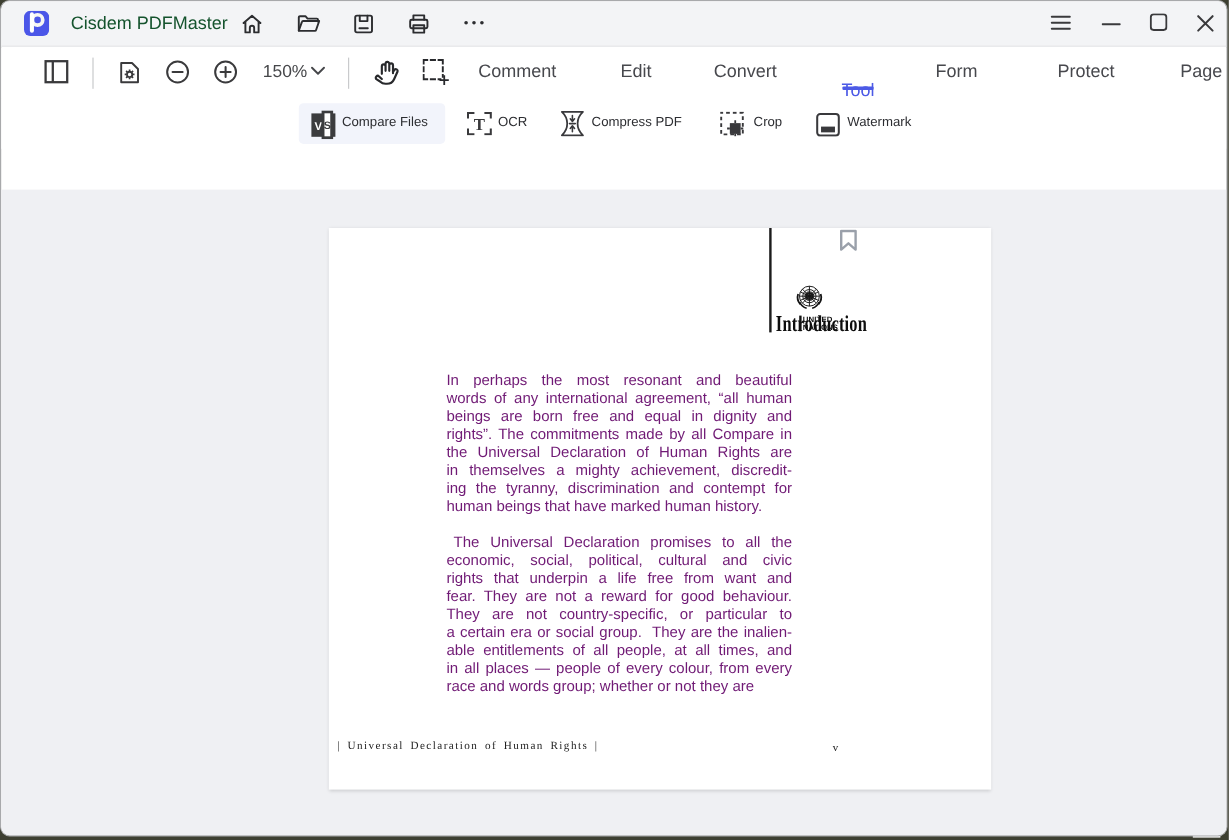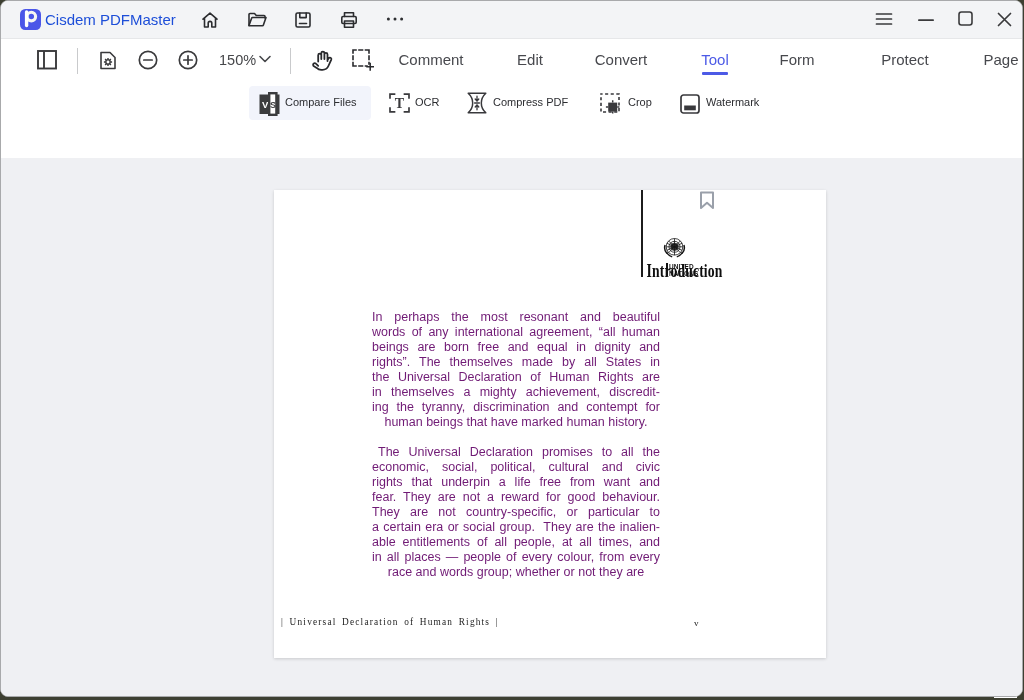--- a/index.html
+++ b/index.html
@@ -3,42 +3,42 @@
 <meta charset="utf-8">
 <style>
   * { margin:0; padding:0; box-sizing:border-box; }
   html,body { width:1024px; height:700px; overflow:hidden; }
   body { background:#3d3f31; font-family:"Liberation Sans", sans-serif; position:relative; }
   .corner-back { position:absolute; right:7px; bottom:2px; width:23px; height:12px; background:#fff; }
   .window { position:absolute; left:0; top:0; width:1023px; height:697px;
     background:#fff; border:1px solid #a8a9ab; border-radius:8px; overflow:hidden; }
   .titlebar { position:absolute; left:0; top:0; width:100%; height:38px; background:#f3f4f6; border-bottom:1px solid #e6e7e9; }
   .logo { position:absolute; left:19px; top:8px; width:21px; height:21px; }
-  .apptitle { position:absolute; left:44px; top:0; height:38px; line-height:38px; font-size:15px; color:#1d4ed8; }
+  .apptitle { position:absolute; left:58px; top:0; height:38px; line-height:38px; font-size:15px; color:#14532d; }
   .toolbar1 { position:absolute; left:0; top:39px; width:100%; height:42px; background:#fff;padding-left:48px; }
   .toolbar2 { position:absolute; left:0; top:81px; width:100%; height:42px; background:#fff; }
   .sep { position:absolute; width:1px; background:#c9cacc; }
   .menuitem { position:absolute; top:0; height:42px; line-height:40px; font-size:15px; color:#47484d; transform:translateX(-50%);text-align:center; }
-  .menuitem.active { color:#4c5ae6; }
+  .menuitem.active { color:#4c5ae6;margin-top:16px; }
   .tool-underline { position:absolute; left:701px; top:32px; width:26px; height:2.5px; background:#4c5ae6; border-radius:1px; }
   .t2label { position:absolute; top:0; height:42px; line-height:41px; font-size:11px; color:#2c2d31; }
   .cmpbtn { position:absolute; left:248px; top:4px; width:122px; height:34px; background:#f2f4fb; border-radius:4px; }
   .tabbar { position:absolute; left:0; top:123px; width:100%; height:34px; background:#f9fafb; border-bottom:1px solid #d9dadd; }
   .tab { position:absolute; left:-1px; top:1px; width:181px; height:33px; background:#f3f4f7;
     border:1px solid #c8c9cc; border-bottom:none; border-left:none; border-top-right-radius:7px; }
   .tabtext { position:absolute; left:8px; top:0; height:30px; line-height:30px; font-size:13px; color:#3a3b3f; }
   .docarea { position:absolute; left:0; top:157px; width:100%; height:540px; background:#eff0f3; }
   .page { position:absolute; left:273px; top:32px; width:552px; height:468px; background:#fff;
     box-shadow:0 1px 3px rgba(0,0,0,0.16); }
   .vrule { position:absolute; left:367px; top:0; width:1.5px; height:87px; background:#1c1c1c; }
   .intro { position:absolute; right:103px; top:70px; transform:scaleX(0.72); transform-origin:right center; font-family:"Liberation Serif", serif; font-weight:bold;
     font-size:19px; color:#0e0e0e; letter-spacing:0.2px; }
   .bodytext { position:absolute; left:98px; top:119.5px; width:288px; font-size:12.5px; line-height:15.05px; color:#701a75; }
   .bodytext .j { text-align:justify; text-align-last:justify; }
-  .bodytext .l { text-align:center; }
+  .bodytext .l { text-align:left; }
   .blank { height:15.05px; }
   .footer { position:absolute; left:7px; top:427px; width:468px; text-align:left;
     font-family:"Liberation Serif", serif; font-size:9.3px; letter-spacing:1.2px; word-spacing:2px; color:#1c1c1c; }
   .pageno { position:absolute; left:420px; top:428px; font-family:"Liberation Serif", serif; font-size:9px; color:#1c1c1c; }
   svg.abs { position:absolute; }
 </style>
 </head>
 <body>
 <div class="corner-back"></div>
 <div class="window">
@@ -200,21 +200,21 @@
       <div style="position:absolute;left:395px;top:72.5px;font-size:6.5px;font-weight:bold;color:#111;line-height:7.6px;letter-spacing:0.1px">UNITED<br>NATIONS</div>
 
       <svg class="abs" style="left:425px;top:1px" width="16" height="19" viewBox="0 0 16 19" fill="none" stroke="#9aa0aa" stroke-width="2" stroke-linejoin="round">
         <path d="M2 1.5 H14 V17 L8 11.8 L2 17 z"></path>
       </svg>
 
       <div class="bodytext">
         <div class="j">In perhaps the most resonant and beautiful</div>
         <div class="j">words of any international agreement, “all human</div>
         <div class="j">beings are born free and equal in dignity and</div>
-        <div class="j">rights”. The themselves made by all States in</div>
+        <div class="j">rights”. The commitments made by all Compare in</div>
         <div class="j">the Universal Declaration of Human Rights are</div>
         <div class="j">in themselves a mighty achievement, discredit-</div>
         <div class="j">ing the tyranny, discrimination and contempt for</div>
         <div class="l">human beings that have marked human history.</div>
         <div class="blank"></div>
         <div class="j"><span style="padding-left:6px"></span>The Universal Declaration promises to all the</div>
         <div class="j">economic, social, political, cultural and civic</div>
         <div class="j">rights that underpin a life free from want and</div>
         <div class="j">fear. They are not a reward for good behaviour.</div>
         <div class="j">They are not country-specific, or particular to</div>

